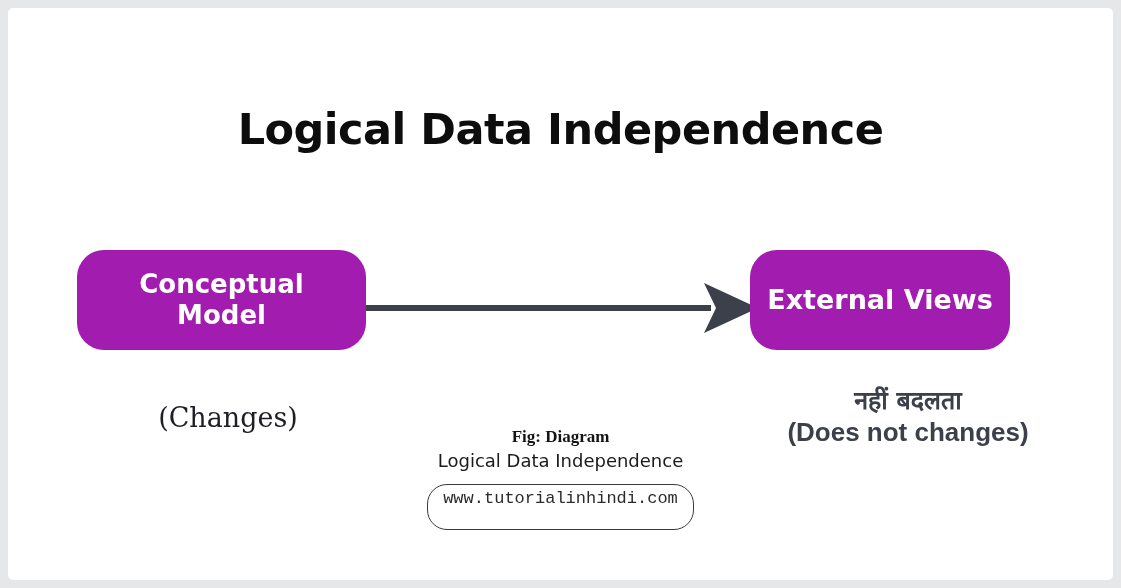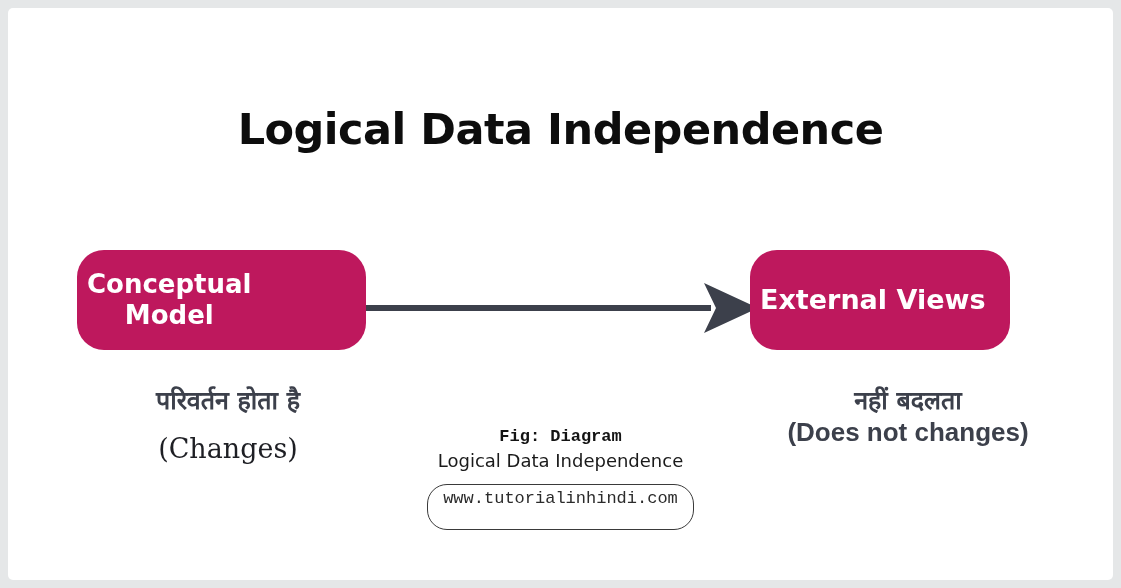--- a/index.html
+++ b/index.html
@@ -38,25 +38,25 @@
     color: #0d0d0d;
     font-family: "DejaVu Sans", "Liberation Sans", sans-serif;
     white-space: nowrap;
   }
 
   
   .node-box {
     position: absolute;
     top: 242px;
     height: 100px;
-    background: #be185d;
+    background: #a21caf;
     border-radius: 27px;
     display: flex;
     align-items: center;
-    justify-content: flex-start;
+    justify-content: center;
     text-align: center;
     color: #ffffff;
     font-weight: bold;
     font-size: 26px;
     line-height: 1.18;
     box-sizing: border-box;
     padding: 0 10px;
   }
   #box-conceptual-model {
     left: 69px;
@@ -121,21 +121,21 @@
     left: 0;
     top: 418px;
     width: 1105px;
     text-align: center;
   }
   #figure-caption-title {
     font-size: 17px;
     font-weight: bold;
     color: #141414;
     line-height: 1.35;
-    font-family: Liberation Mono, monospace;
+    font-family: Liberation Serif, serif;
   }
   #figure-caption-subtitle {
     font-size: 18px;
     font-weight: normal;
     color: #1a1a1a;
     line-height: 1.35;
     font-family: "DejaVu Sans", "Liberation Sans", sans-serif;
   }
   #watermark-badge {
     display: inline-block;
@@ -166,21 +166,20 @@
   <svg id="arrow-connector" viewBox="0 0 392 64">
     <line x1="0" y1="32" x2="345" y2="32" stroke="#3c404b" stroke-width="6"></line>
     <path d="M 392 32 L 338 7 L 350 32 L 338 57 Z" fill="#3c404b"></path>
   </svg>
 
   <div class="node-box" id="box-external-views">
     <div>External Views</div>
   </div>
 
   <div class="side-caption" id="caption-left">
-    <div class="caption-hindi">परिवर्तन होता है</div>
     <div class="caption-english">(Changes)</div>
   </div>
 
   <div class="side-caption" id="caption-right">
     <div class="caption-hindi">नहीं बदलता</div>
     <div class="caption-english">(Does not changes)</div>
   </div>
 
   <div id="figure-caption">
     <div id="figure-caption-title">Fig: Diagram</div>

